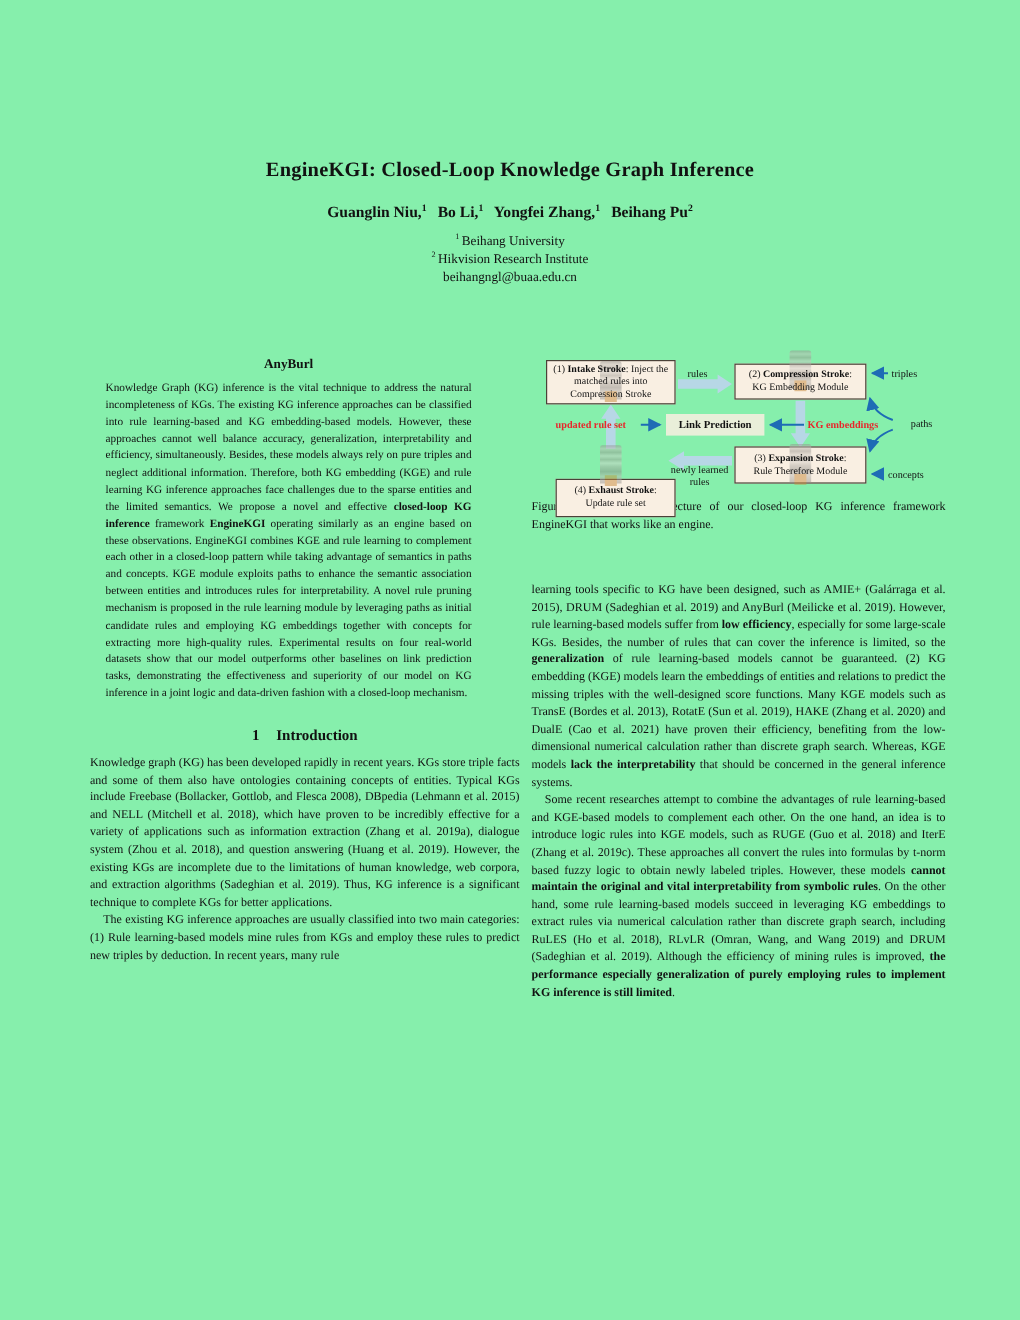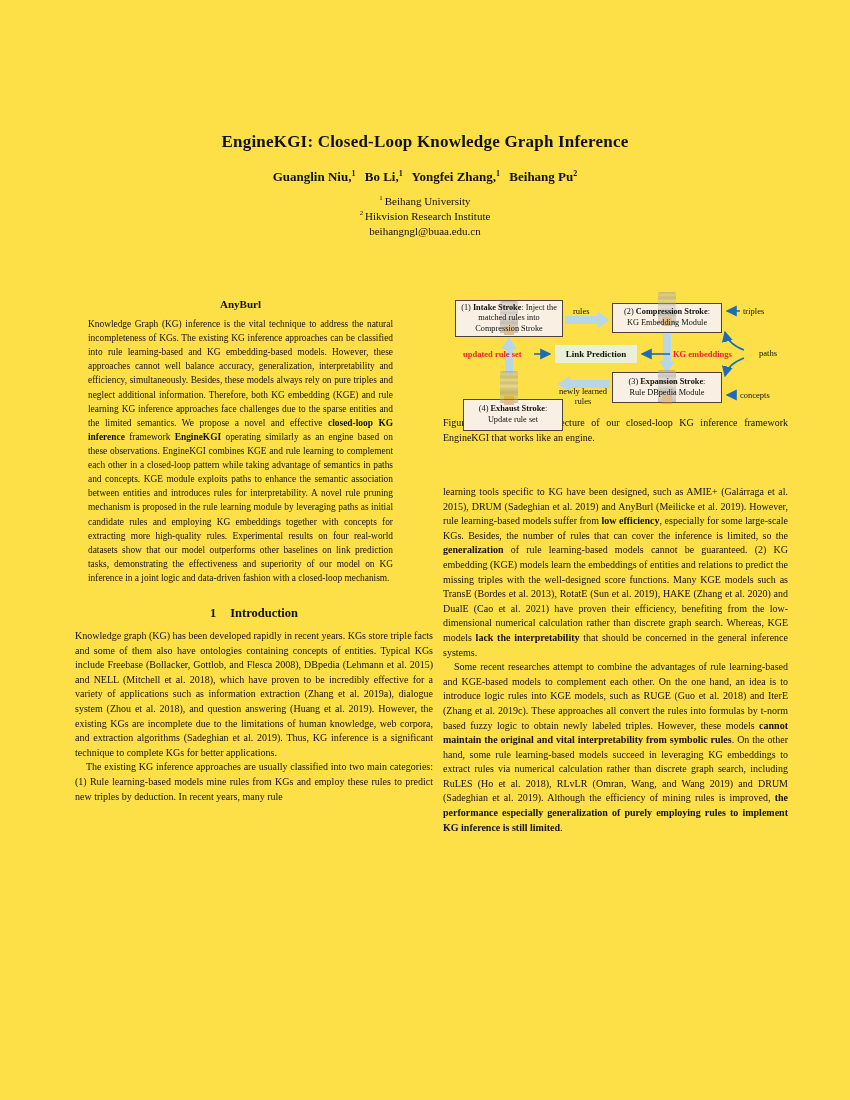--- a/index.html
+++ b/index.html
@@ -1,18 +1,18 @@
 <!DOCTYPE html>
 <html><head>
 <meta charset="utf-8">
 <style>
   html,body { margin:0; padding:0; background:#e9e9e9; }
   .page {
     position:relative; width:850px; height:1100px; margin:0 auto;
-    background:#fde047; overflow:hidden;
+    background:#86efac; overflow:hidden;
     font-family:"Liberation Serif","DejaVu Serif",serif; color:#111;
   }
   
   .header { position:absolute; top:132px; left:0; right:0; text-align:center; }
   .title { font-size:17px; font-weight:bold; margin:0; letter-spacing:.2px; }
   .authors { margin-top:17px; font-size:13px; font-weight:bold; }
   .author { margin-right:6px; }
   .author:last-child { margin-right:0; }
   sup { font-size:.62em; line-height:0; }
   .affils { margin-top:9px; font-size:11px; line-height:1.36; }
@@ -126,21 +126,21 @@
             <path d="M301,60 Q285,66 282,78" fill="none" stroke="#1e6cb5" stroke-width="1.6" marker-end="url(#ah)"></path>
           </svg>
 
           <div class="fbox fbox1">
             <span class="fbox-text"><span>(1) </span><b>Intake Stroke</b><span>: Inject the matched rules into Compression Stroke</span></span>
           </div>
           <div class="fbox fbox2">
             <span class="fbox-text"><span>(2) </span><b>Compression Stroke</b><span>:</span><br><span>KG Embedding Module</span></span>
           </div>
           <div class="fbox fbox3">
-            <span class="fbox-text"><span>(3) </span><b>Expansion Stroke</b><span>:</span><br><span>Rule DBpedia Module</span></span>
+            <span class="fbox-text"><span>(3) </span><b>Expansion Stroke</b><span>:</span><br><span>Rule Therefore Module</span></span>
           </div>
           <div class="fbox fbox4">
             <span class="fbox-text"><span>(4) </span><b>Exhaust Stroke</b><span>:</span><br><span>Update rule set</span></span>
           </div>
 
           <div class="piston piston1"></div>
           <div class="piston piston2"></div>
           <div class="piston piston3"></div>
           <div class="piston piston4"></div>
 

